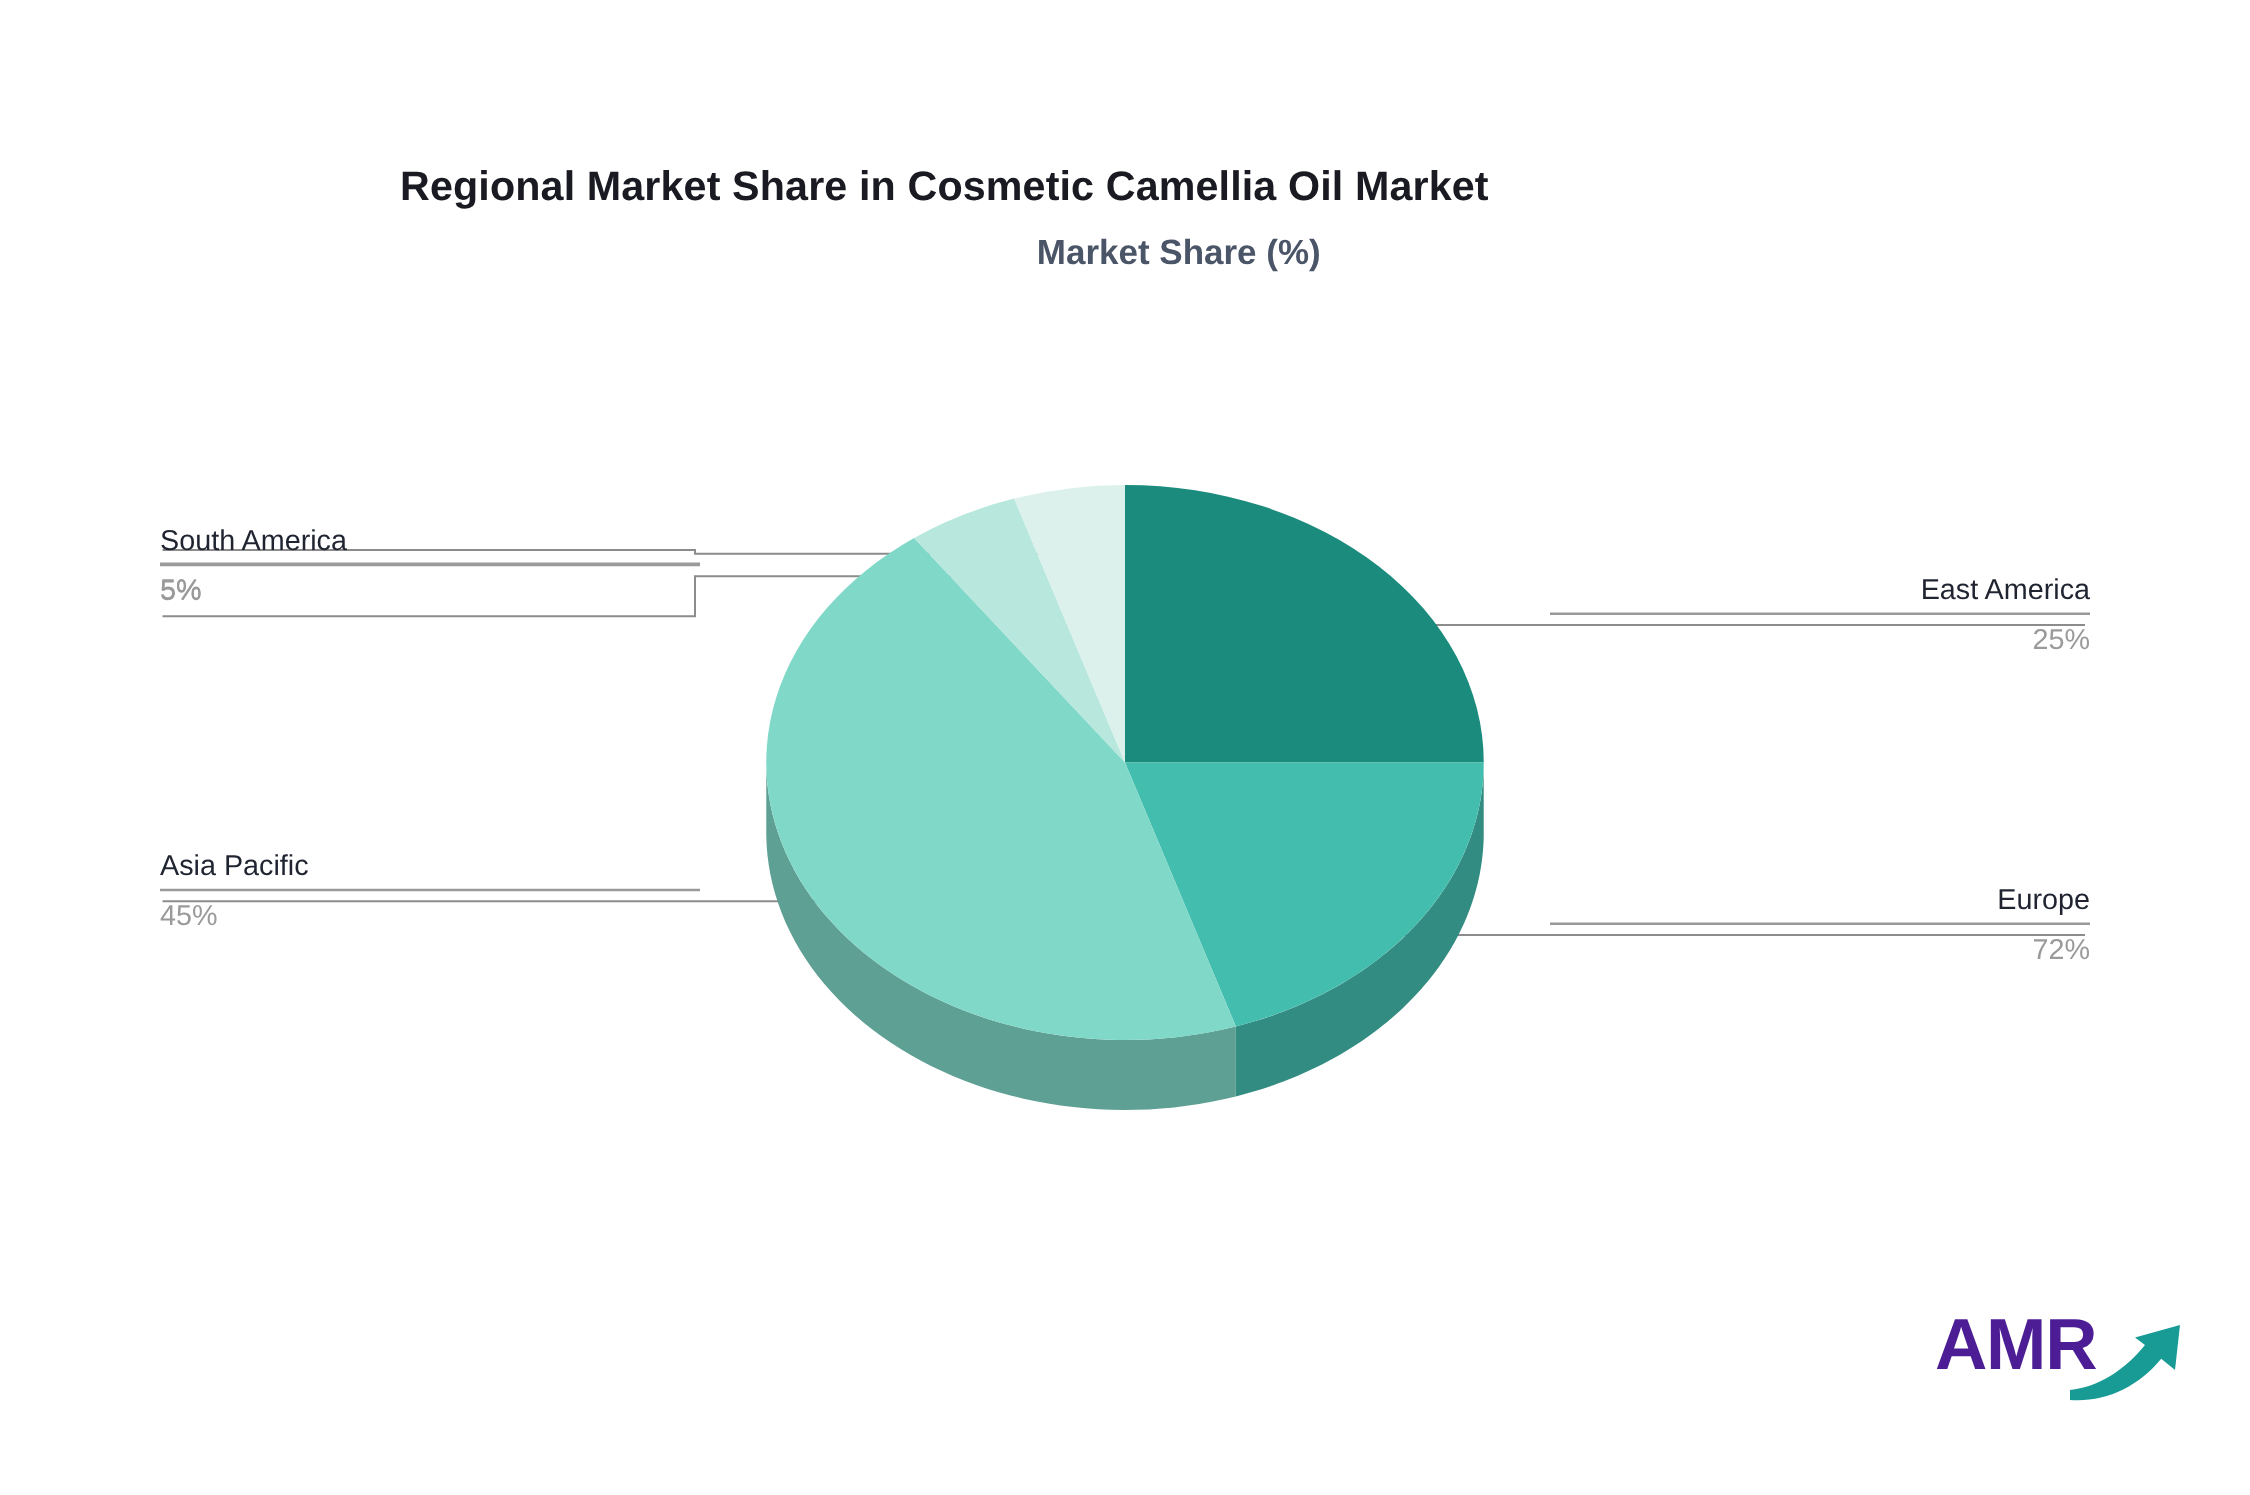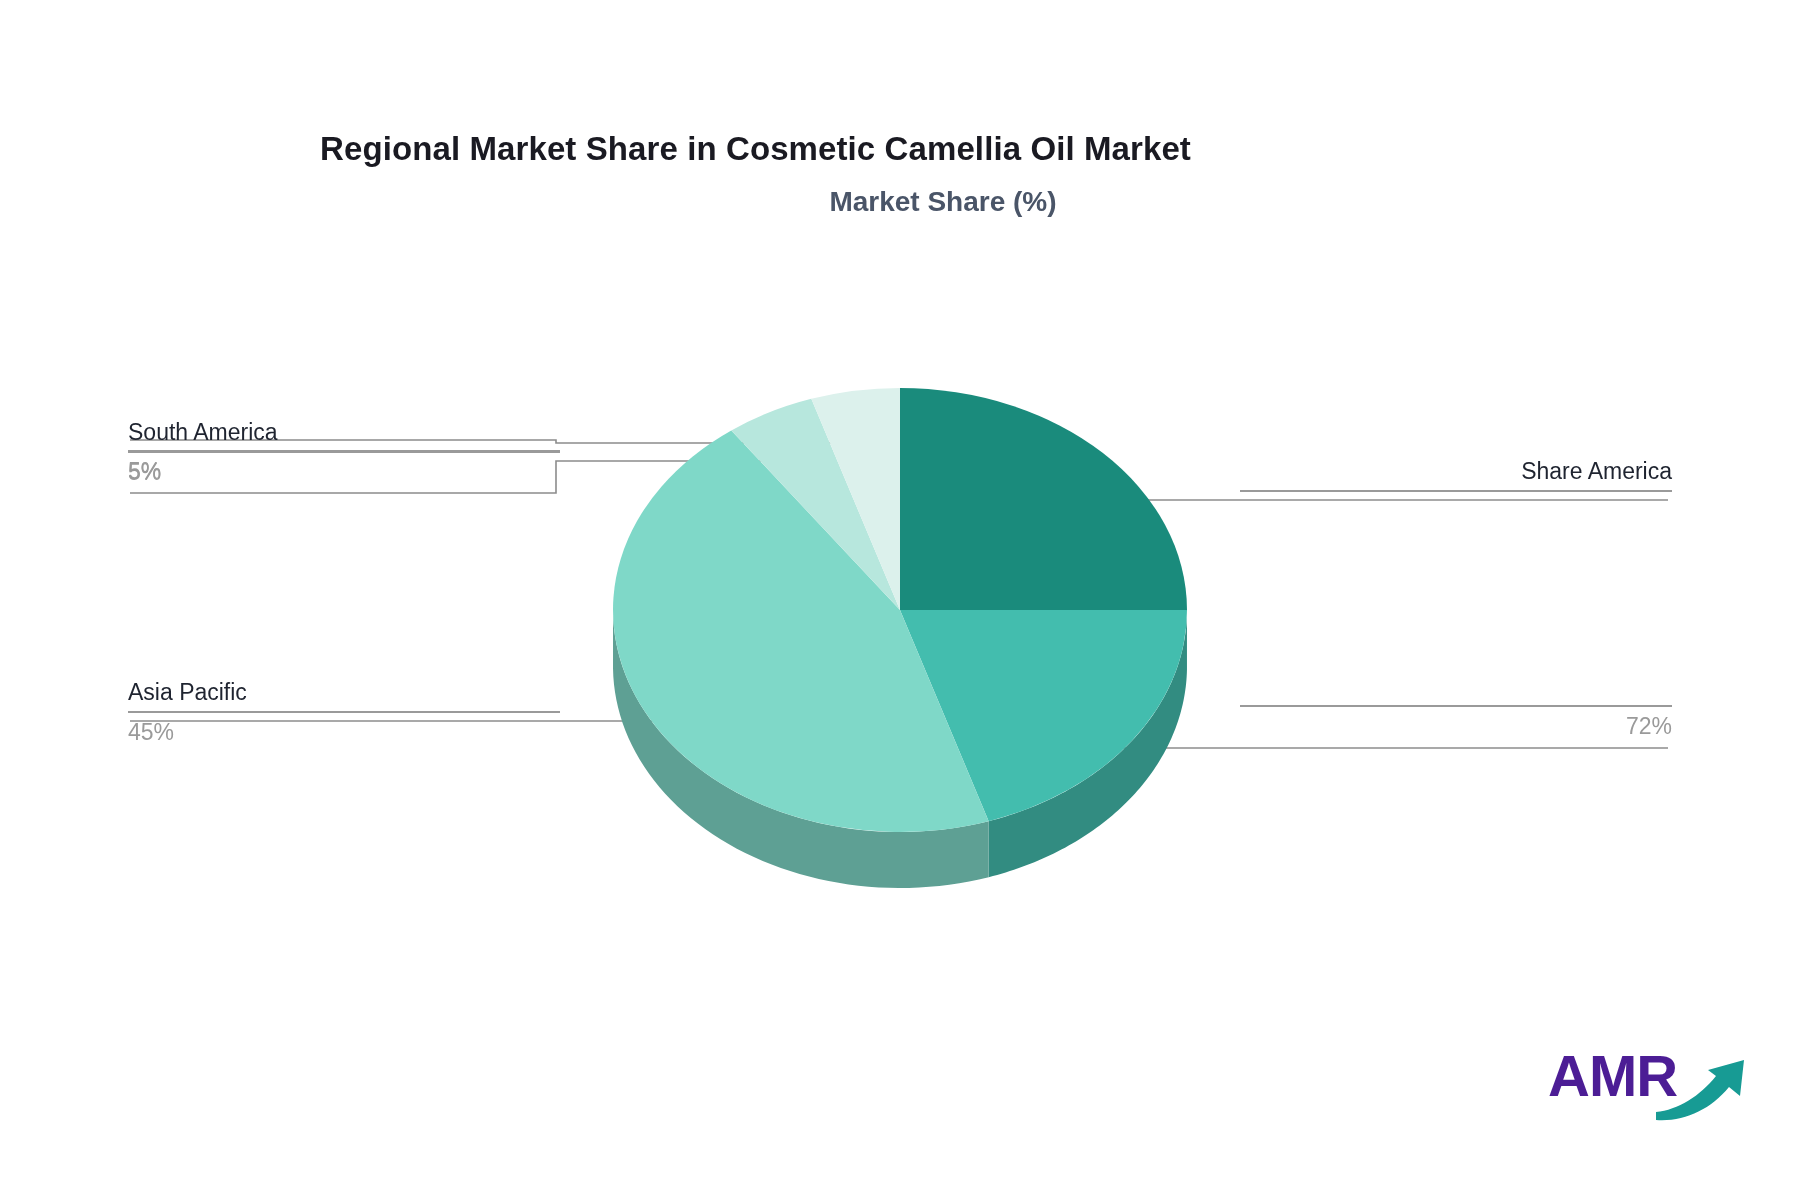--- a/index.html
+++ b/index.html
@@ -177,25 +177,27 @@
     <div class="cl-val">5%</div>
   </div>
 
   <div class="callout left" style="left:128px; top:678px; width:432px;">
     <div class="cl-name">Asia Pacific</div>
     <div class="cl-rule"></div>
     <div class="cl-val">45%</div>
   </div>
 
   <div class="callout right" style="right:128px; top:457px; width:432px;">
-    <div class="cl-name">Share America</div>
-    <div class="cl-rule"></div>
+    <div class="cl-name">East America</div>
+    <div class="cl-rule"></div>
+    <div class="cl-val">25%</div>
   </div>
 
   <div class="callout right" style="right:128px; top:705px; width:432px;">
+    <div class="cl-name">Europe</div>
     <div class="cl-rule"></div>
     <div class="cl-val">72%</div>
   </div>
 
   <div id="logo">
     <div id="logo-text">AMR</div>
     <svg width="210" height="90" viewBox="0 0 210 90" style="position:absolute;left:0;top:0;">
       <path d="M 108 78 C 130 76 152 62 168 42 L 160 36 L 196 26 L 192 62 L 181 53
                C 162 76 136 88 108 86 Z" fill="#179b94"></path>
     </svg>

